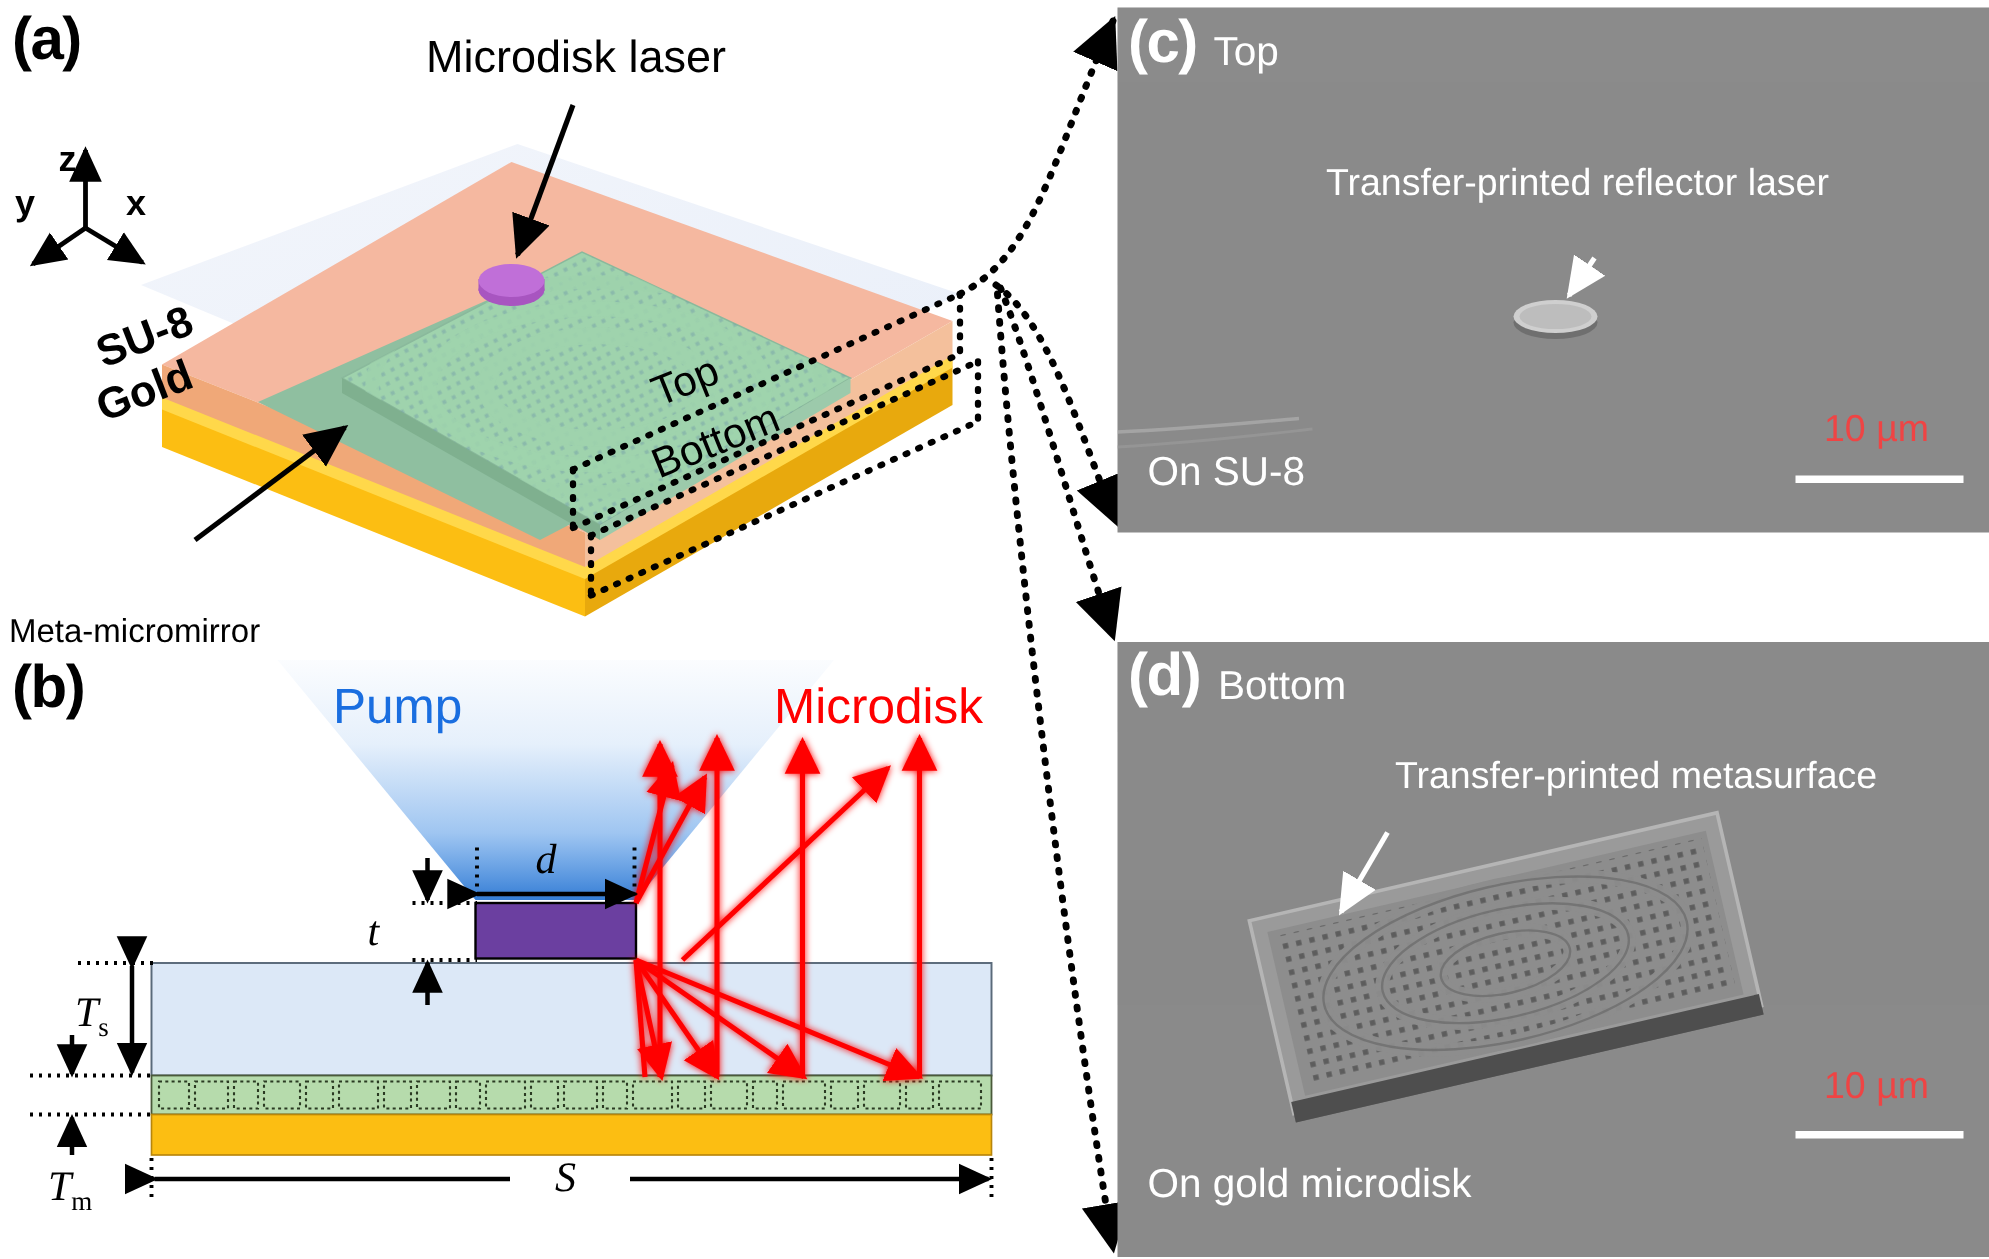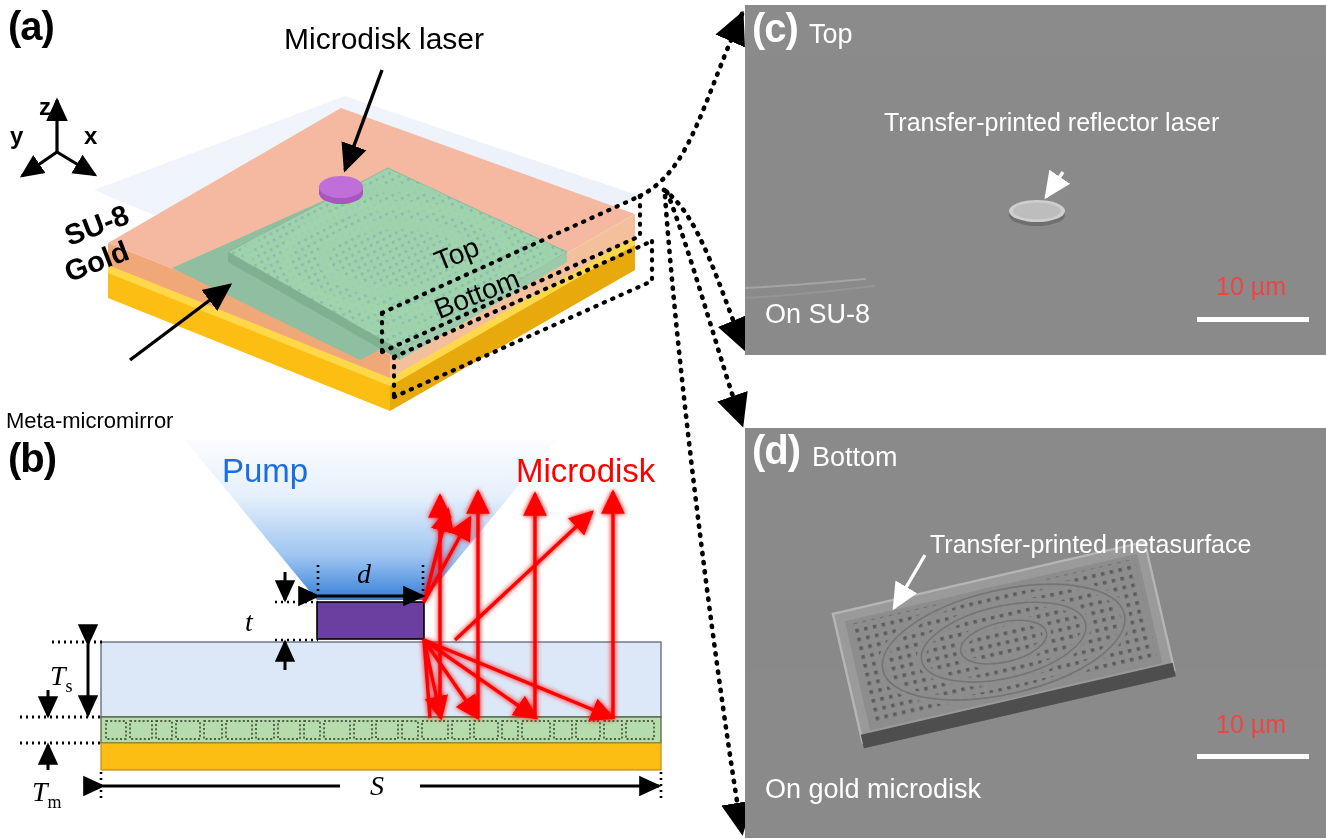--- a/index.html
+++ b/index.html
@@ -294,18 +294,18 @@
 
 <div class="sem-plabel" style="left:752px;top:6px;">(c)</div>
 <div class="sem-sub" style="left:809px;top:19px;">Top</div>
 <div class="sem-caption" style="left:884px;top:108px;">Transfer-printed reflector laser</div>
 <div class="sem-caption" style="left:765px;top:299px;font-size:27px;">On SU-8</div>
 <div class="scalebar-txt" style="left:1216px;top:272px;">10 µm</div>
 <div class="scalebar-line" style="left:1197px;top:317px;width:112px;"></div>
 
 <div class="sem-plabel" style="left:752px;top:428px;">(d)</div>
 <div class="sem-sub" style="left:812px;top:442px;">Bottom</div>
-<div class="sem-caption" style="left:930px;top:530px;">Transfer-printed metasurface</div>
+<div class="sem-caption" style="left:930px;top:503px;">Transfer-printed metasurface</div>
 <div class="sem-caption" style="left:765px;top:774px;font-size:27px;">On gold microdisk</div>
 <div class="scalebar-txt" style="left:1216px;top:710px;">10 µm</div>
 <div class="scalebar-line" style="left:1197px;top:754px;width:112px;"></div>
 
 </div>
 
 </body></html>

